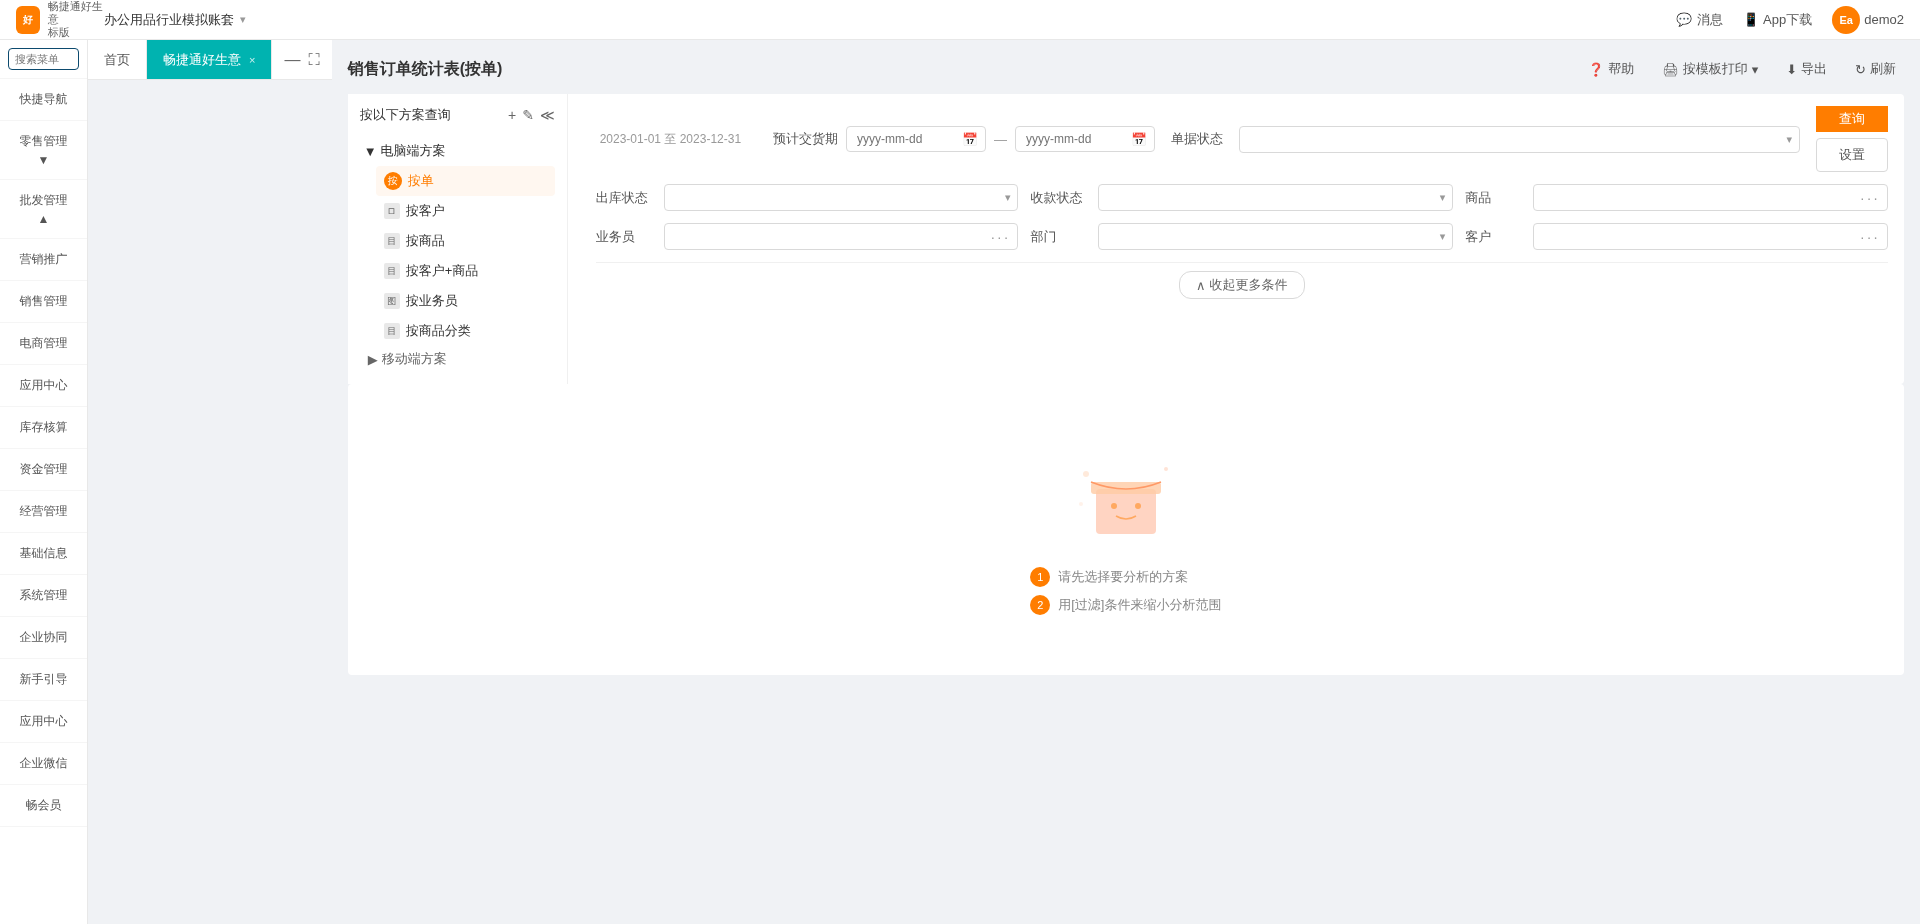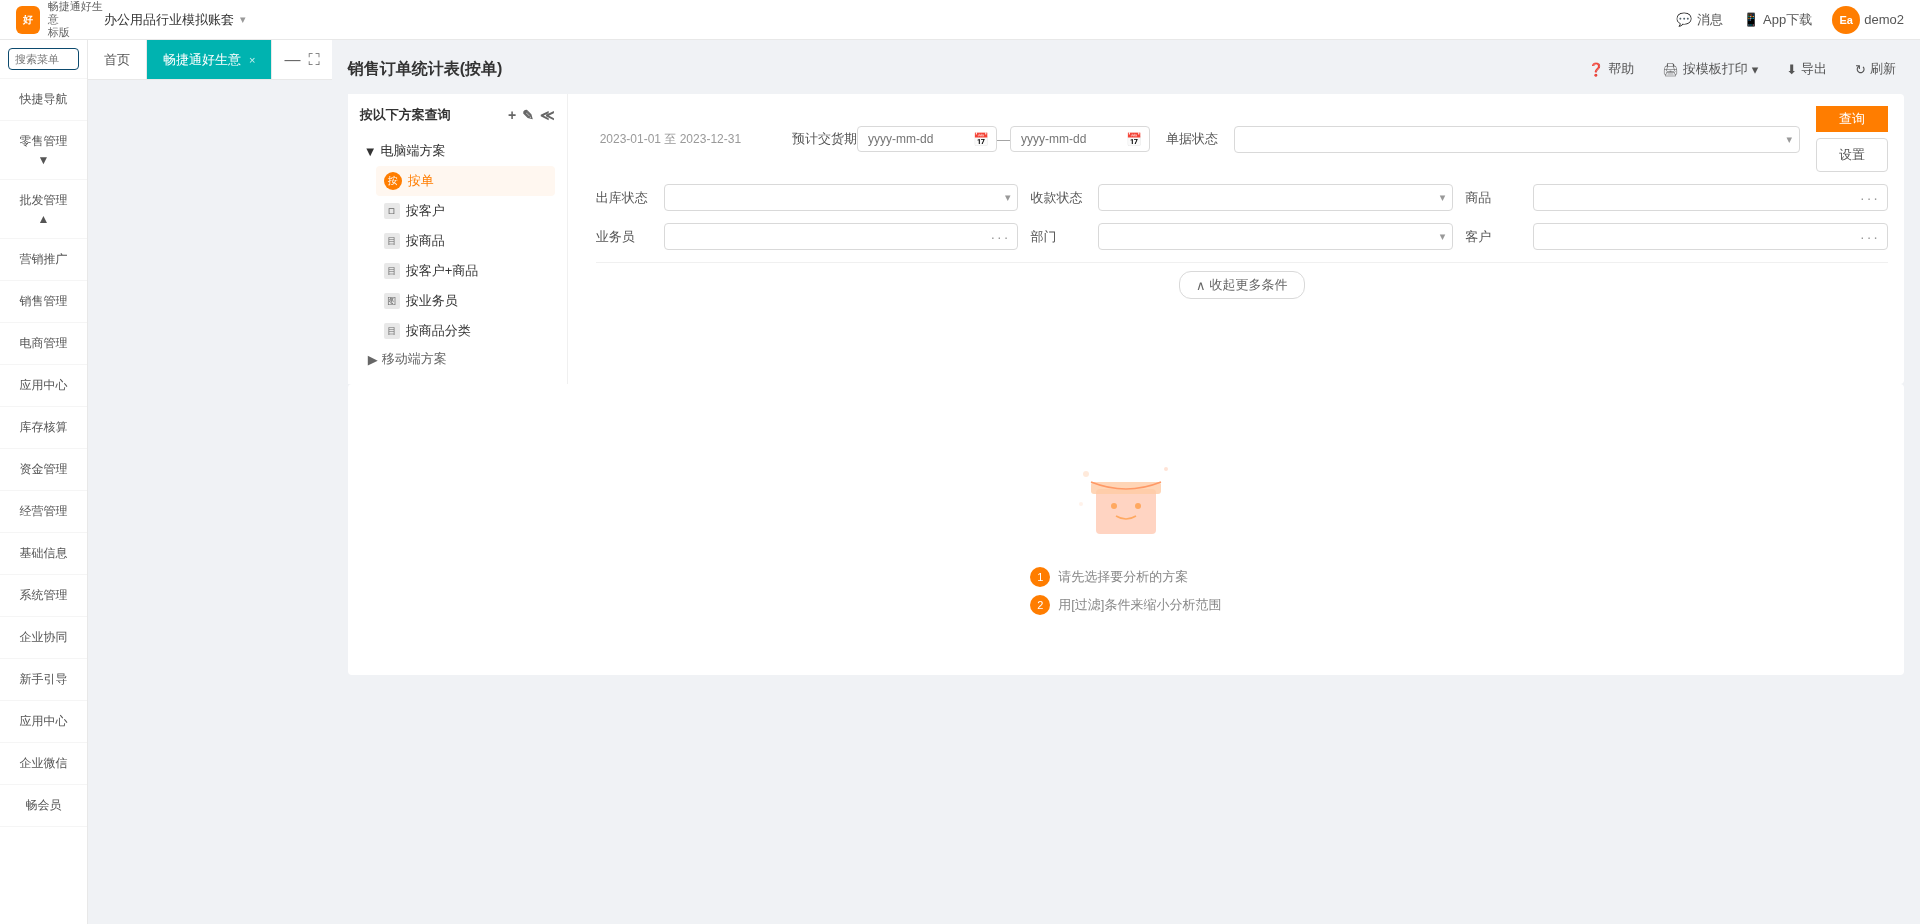--- a/index.html
+++ b/index.html
@@ -205,21 +205,20 @@
       padding: 12px;
       flex-shrink: 0;
     }
     .scheme-header {
       display: flex;
       align-items: center;
       gap: 24px;
       margin-bottom: 12px;
       font-size: 13px;
       color: #333;
-      font-weight: bold;
     }
     .scheme-header-icons {
       display: flex;
       gap: 6px;
       margin-left: auto;
     }
     .scheme-icon-btn {
       cursor: pointer;
       color: #666;
       font-size: 14px;
@@ -663,21 +662,21 @@
             <span>移动端方案</span>
           </div>
         </div>
 
         <div class="filter-right">
 
           <div class="filter-row">
 
             <span class="date-range-text">2023-01-01 至 2023-12-31</span>
 
-            <div style="display:flex;align-items:center;margin-left:35px;justify-content:flex-end;">
+            <div style="display:flex;align-items:center;gap:8px;margin-left:16px;justify-content:flex-end;">
               <span class="filter-label">预计交货期</span>
               <div class="date-input-single">
                 <input type="text" placeholder="yyyy-mm-dd" style="">
                 <span class="cal-icon">📅</span>
               </div>
               <span class="dash-separator">—</span>
               <div class="date-input-single">
                 <input type="text" placeholder="yyyy-mm-dd" style="">
                 <span class="cal-icon">📅</span>
               </div>

